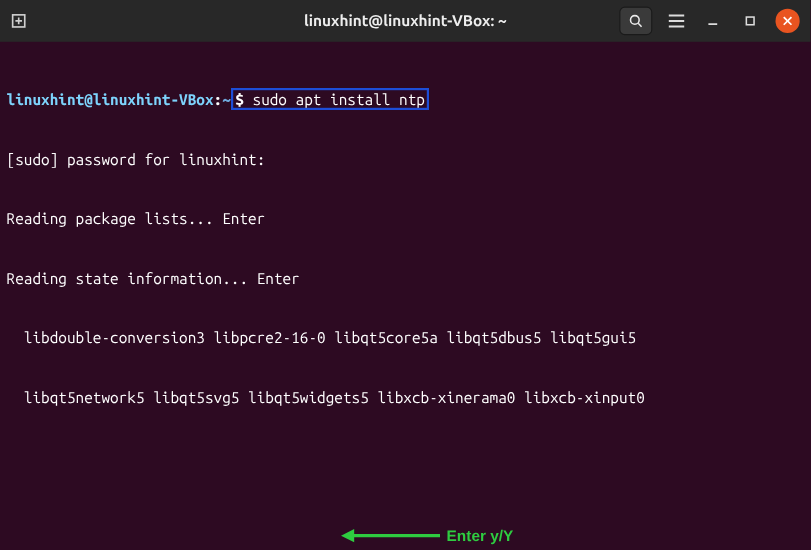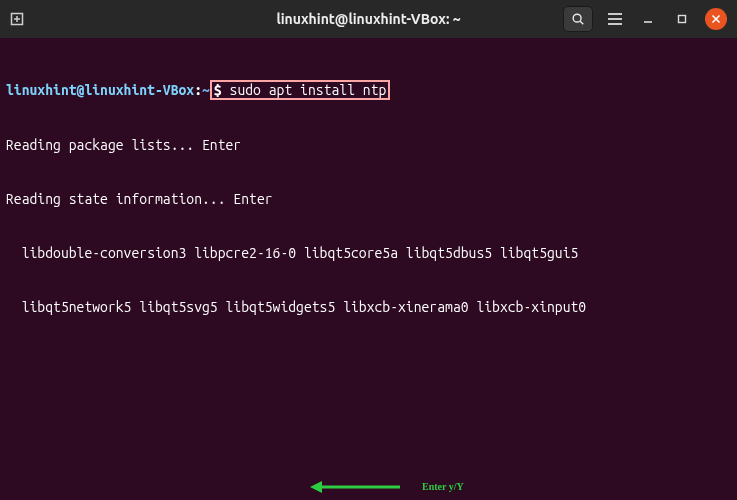--- a/index.html
+++ b/index.html
@@ -89,35 +89,35 @@
   .terminal {
     padding: 6px 6px 0 6px;
     white-space: pre;
     position: relative;
   }
   .line { white-space: pre-wrap; word-break: break-word; }
   .prompt-user { color: #7dd3fc; font-weight: bold; }
   .prompt-colon { color: #ffffff; font-weight: bold; }
   .prompt-path { color: #6fa8dc; font-weight: bold; }
   .cmd-box {
-    border: 2px solid #fca5a5;
+    border: 2px solid #1d4ed8;
     padding: 0 2px;
     display: inline-block;
     line-height: 16px;
   }
   .annot-arrow {
     position: absolute;
     left: 310px;
     top: 478px;
     display: flex;
     align-items: center;
-    gap: 22px;
+    gap: 6px;
     color: #2ecc40;
-    font-family: Liberation Serif, serif;
-    font-size: 10px;
+    font-family: Liberation Sans, sans-serif;
+    font-size: 14px;
     font-weight: 600;
   }
 </style>
 </head>
 <body>
 
 <div class="titlebar">
   <div class="titlebar-left">
     <span class="tb-icon">
       <svg width="16" height="16" viewBox="0 0 16 16">
@@ -156,20 +156,21 @@
       <svg width="10" height="10" viewBox="0 0 10 10">
           <line x1="1.5" y1="1.5" x2="8.5" y2="8.5" stroke="currentColor" stroke-width="1.6"></line>
           <line x1="8.5" y1="1.5" x2="1.5" y2="8.5" stroke="currentColor" stroke-width="1.6"></line>
         </svg>
     </span>
   </div>
 </div>
 
 <div class="terminal">
   <div class="line"><span class="prompt-user">linuxhint@linuxhint-VBox</span><span class="prompt-colon">:</span><span class="prompt-path">~</span><span class="cmd-box"><span class="prompt-colon">$ </span><span>sudo apt install ntp</span></span></div>
+  <div class="line">[sudo] password for linuxhint:</div>
   <div class="line">Reading package lists... Enter</div>
   <div class="line">Reading state information... Enter</div>
   <div class="line">  libdouble-conversion3 libpcre2-16-0 libqt5core5a libqt5dbus5 libqt5gui5</div>
   <div class="line">  libqt5network5 libqt5svg5 libqt5widgets5 libxcb-xinerama0 libxcb-xinput0</div>
   
   
   
   
   
   

